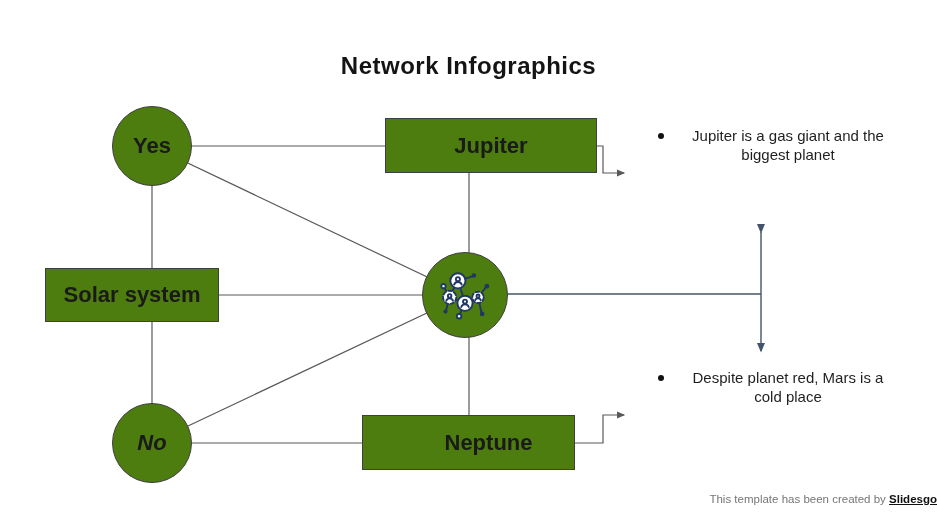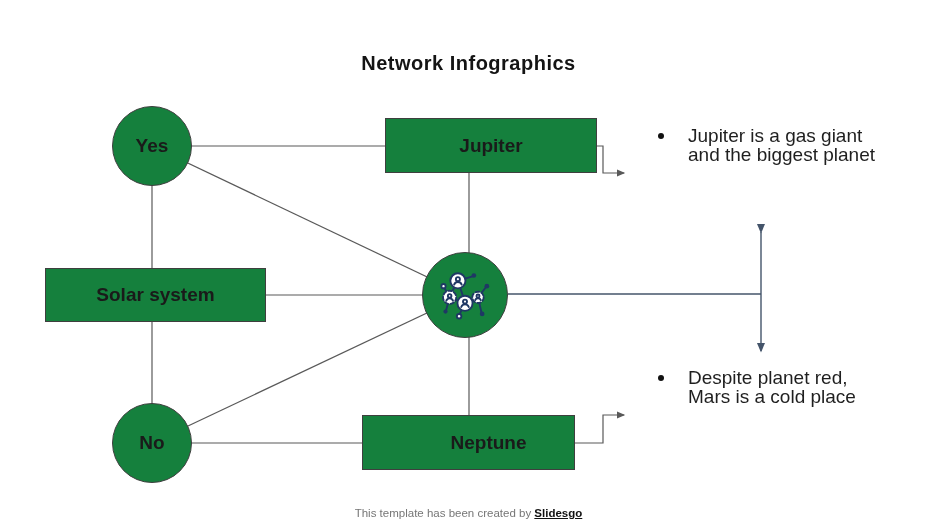--- a/index.html
+++ b/index.html
@@ -6,60 +6,61 @@
   .canvas{
     position:relative;
     width:937px;height:527px;
     background:#ffffff;
     font-family:"Liberation Sans", sans-serif;
     overflow:hidden;
   }
   .title{
     position:absolute;left:0;top:52px;width:937px;
     text-align:center;
-    font-size:20px;font-weight:800;letter-spacing:.5px;
+    font-size:24px;font-weight:800;letter-spacing:.5px;
     color:#141414;
   }
   svg.connectors{position:absolute;left:0;top:0;z-index:1;}
   .node{
     position:absolute;z-index:2;
-    background:#15803d;border:1px solid #3f3f3f;
+    background:#4d7c0f;border:1px solid #3f3f3f;
     display:flex;align-items:center;justify-content:center;
-    font-size:19px;font-weight:700;color:#1a1a1a;
+    font-size:22px;font-weight:700;color:#1a1a1a;
     box-sizing:border-box;
   }
   .circle{border-radius:50%;}
   .node-yes{left:112px;top:106px;width:80px;height:80px;}
-  .node-no{left:112px;top:403px;width:80px;height:80px;}
+  .node-no{left:112px;top:403px;width:80px;height:80px;font-style:italic;}
   .node-jupiter{left:385px;top:118px;width:212px;height:55px;}
-  .node-solar{left:45px;top:268px;width:221px;height:54px;}
+  .node-solar{left:45px;top:268px;width:174px;height:54px;}
   .node-neptune{left:362px;top:415px;width:213px;height:55px;padding-left:40px;}
   .node-hub{left:422px;top:252px;width:86px;height:86px;}
   .bullets{
     position:absolute;z-index:2;left:652px;width:250px;
     color:#1f1f1f;
   }
   .bullets-top{top:126px;}
   .bullets-bottom{top:368px;}
   .bullet{
     display:flex;align-items:flex-start;
     margin-bottom:15px;
   }
   .dot{
     flex:0 0 auto;
     width:6px;height:6px;border-radius:50%;
     background:#111;margin:7px 24px 0 6px;
   }
   .bullet-text{
-    font-size:19px;line-height:19px;font-weight:500;
+    font-size:15px;line-height:19px;font-weight:500;
     width:200px;
+    text-align:center;
   }
   .footer{
-    position:absolute;left:0;top:507px;width:937px;z-index:2;
-    text-align:center;
+    position:absolute;left:0;top:493px;width:937px;z-index:2;
+    text-align:right;
     font-size:11.5px;color:#767676;
   }
   .brand{
     font-weight:700;color:#111;text-decoration:underline;cursor:pointer;
   }
 </style>
 </head>
 <body>
 
 <div class="canvas">

